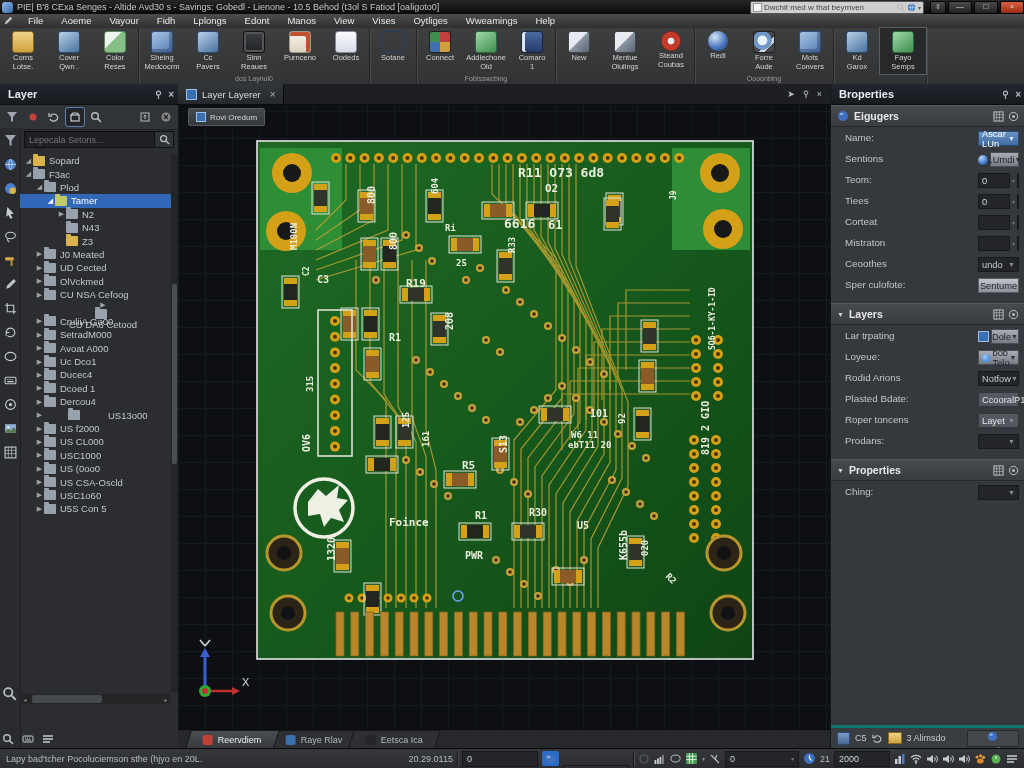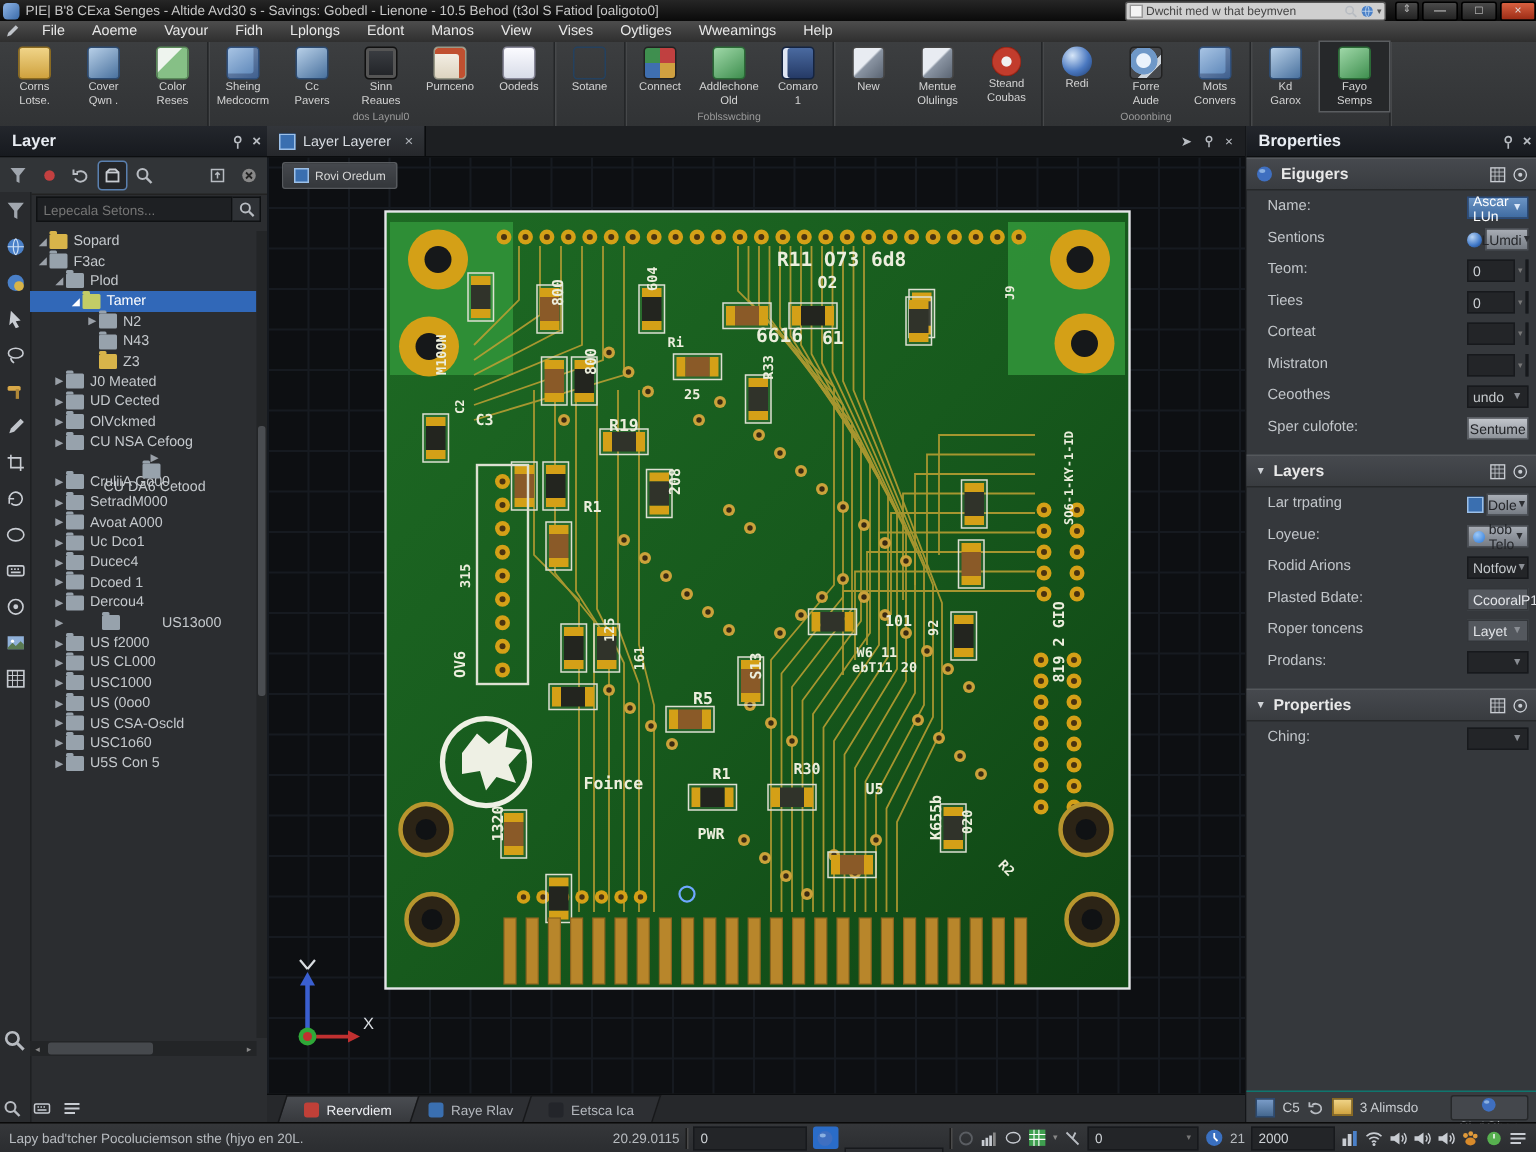--- a/index.html
+++ b/index.html
@@ -130,21 +130,21 @@
     font-size:9.3px;padding:0 3px;display:flex;align-items:center;}
   .mini-sep{width:10px;text-align:center;color:#777;font-size:6px;}
   .mini-input2{flex:1;height:13px;background:#232528;border:1px solid #17191c;}
   .prop-btn{flex:1;height:13px;background:linear-gradient(#c2c6cc,#8d9299);border:1px solid #5a5e64;
     font-size:9.3px;color:#202226;display:flex;align-items:center;justify-content:center;}
   .knob{width:10px;height:10px;border-radius:50%;flex:none;margin-right:2px;
     background:radial-gradient(circle at 35% 30%,#b8d4f4,#3f78c8 60%,#1a3a70);}
   .sq-ic{width:11px;height:11px;flex:none;margin-right:2px;background:#3a6fb0;box-shadow:inset 0 0 0 1px #9cc0e8;}
   .dot-ic{width:8px;height:8px;border-radius:50%;flex:none;margin:0 3px 0 1px;
     background:radial-gradient(circle at 35% 30%,#9cc8f8,#2a78d8);}
-  #props-footer{position:absolute;left:0;right:0;bottom:0;height:20px;background:#393c40;border-top:1px solid #0f766e;
+  #props-footer{position:absolute;left:0;right:0;bottom:0;height:20px;background:#393c40;border-top:3px solid #0f766e;
     display:flex;align-items:center;gap:5px;padding:0 6px;font-size:9px;color:#c8ccd0;}
   #props-footer .tile{width:11px;height:11px;background:linear-gradient(#7a9cc8,#45688f);border:1px solid #2c4a70;}
   #props-footer .folder{width:12px;height:10px;background:linear-gradient(#f0d488,#cfa23e);border:1px solid #8a6a20;}
   #props-footer .dd2{margin-left:auto;display:flex;align-items:center;gap:4px;background:#44474c;border:1px solid #26282a;
     height:15px;padding:0 5px;border-radius:2px;flex-direction:column;}
   
   #statusbar{position:absolute;left:0;top:748px;width:1024px;height:20px;background:linear-gradient(#35373a,#2b2d30);
     border-top:1px solid #0a0a0a;display:flex;align-items:center;font-size:9px;color:#b8bcc0;padding:0 6px;box-sizing:border-box;gap:4px;}
   #sb-msg{white-space:nowrap;overflow:hidden;}
   #sb-right{margin-left:auto;display:flex;align-items:center;gap:4px;}

